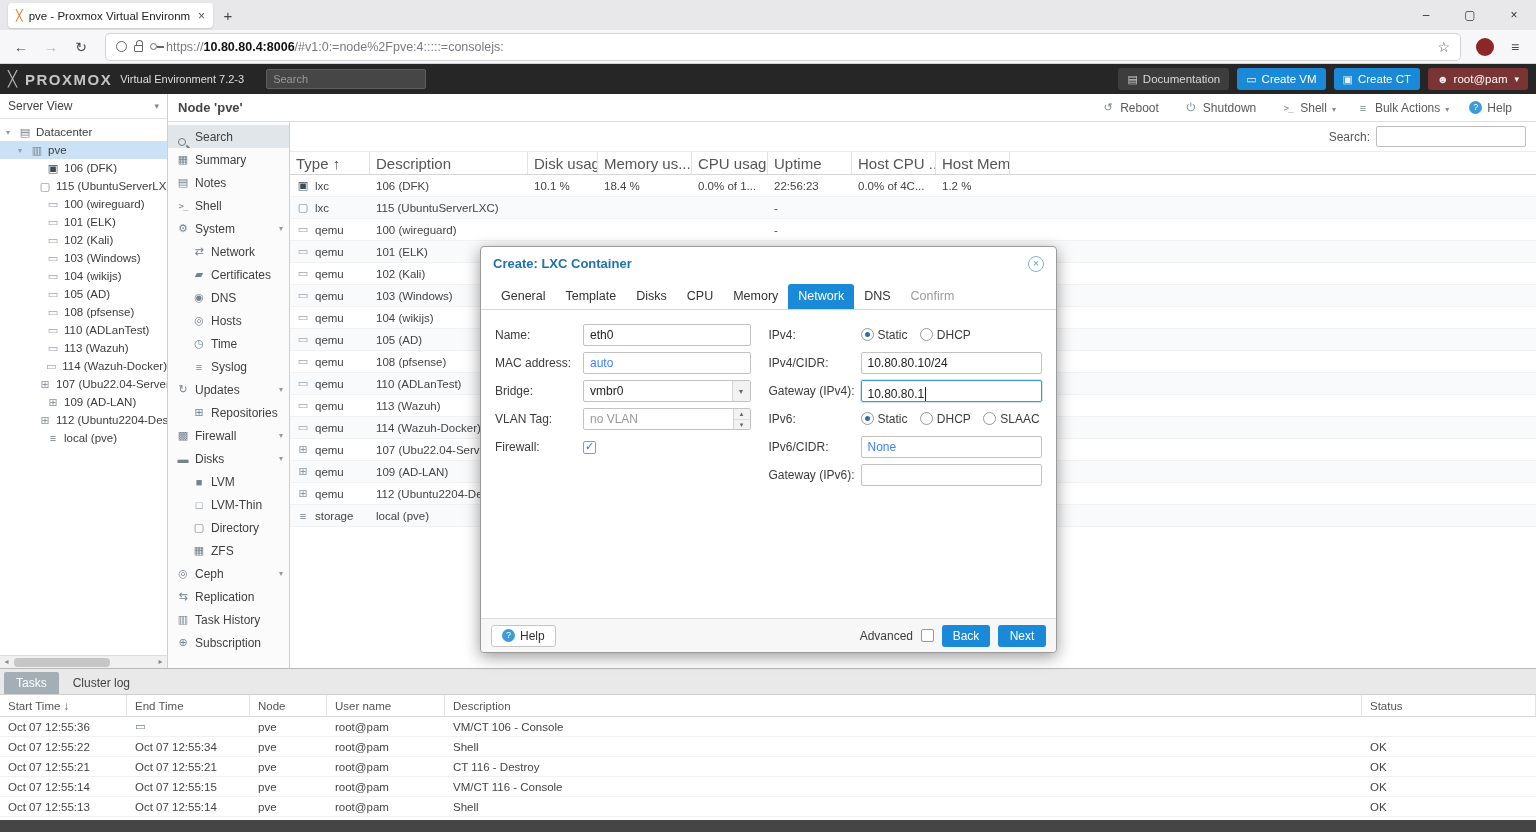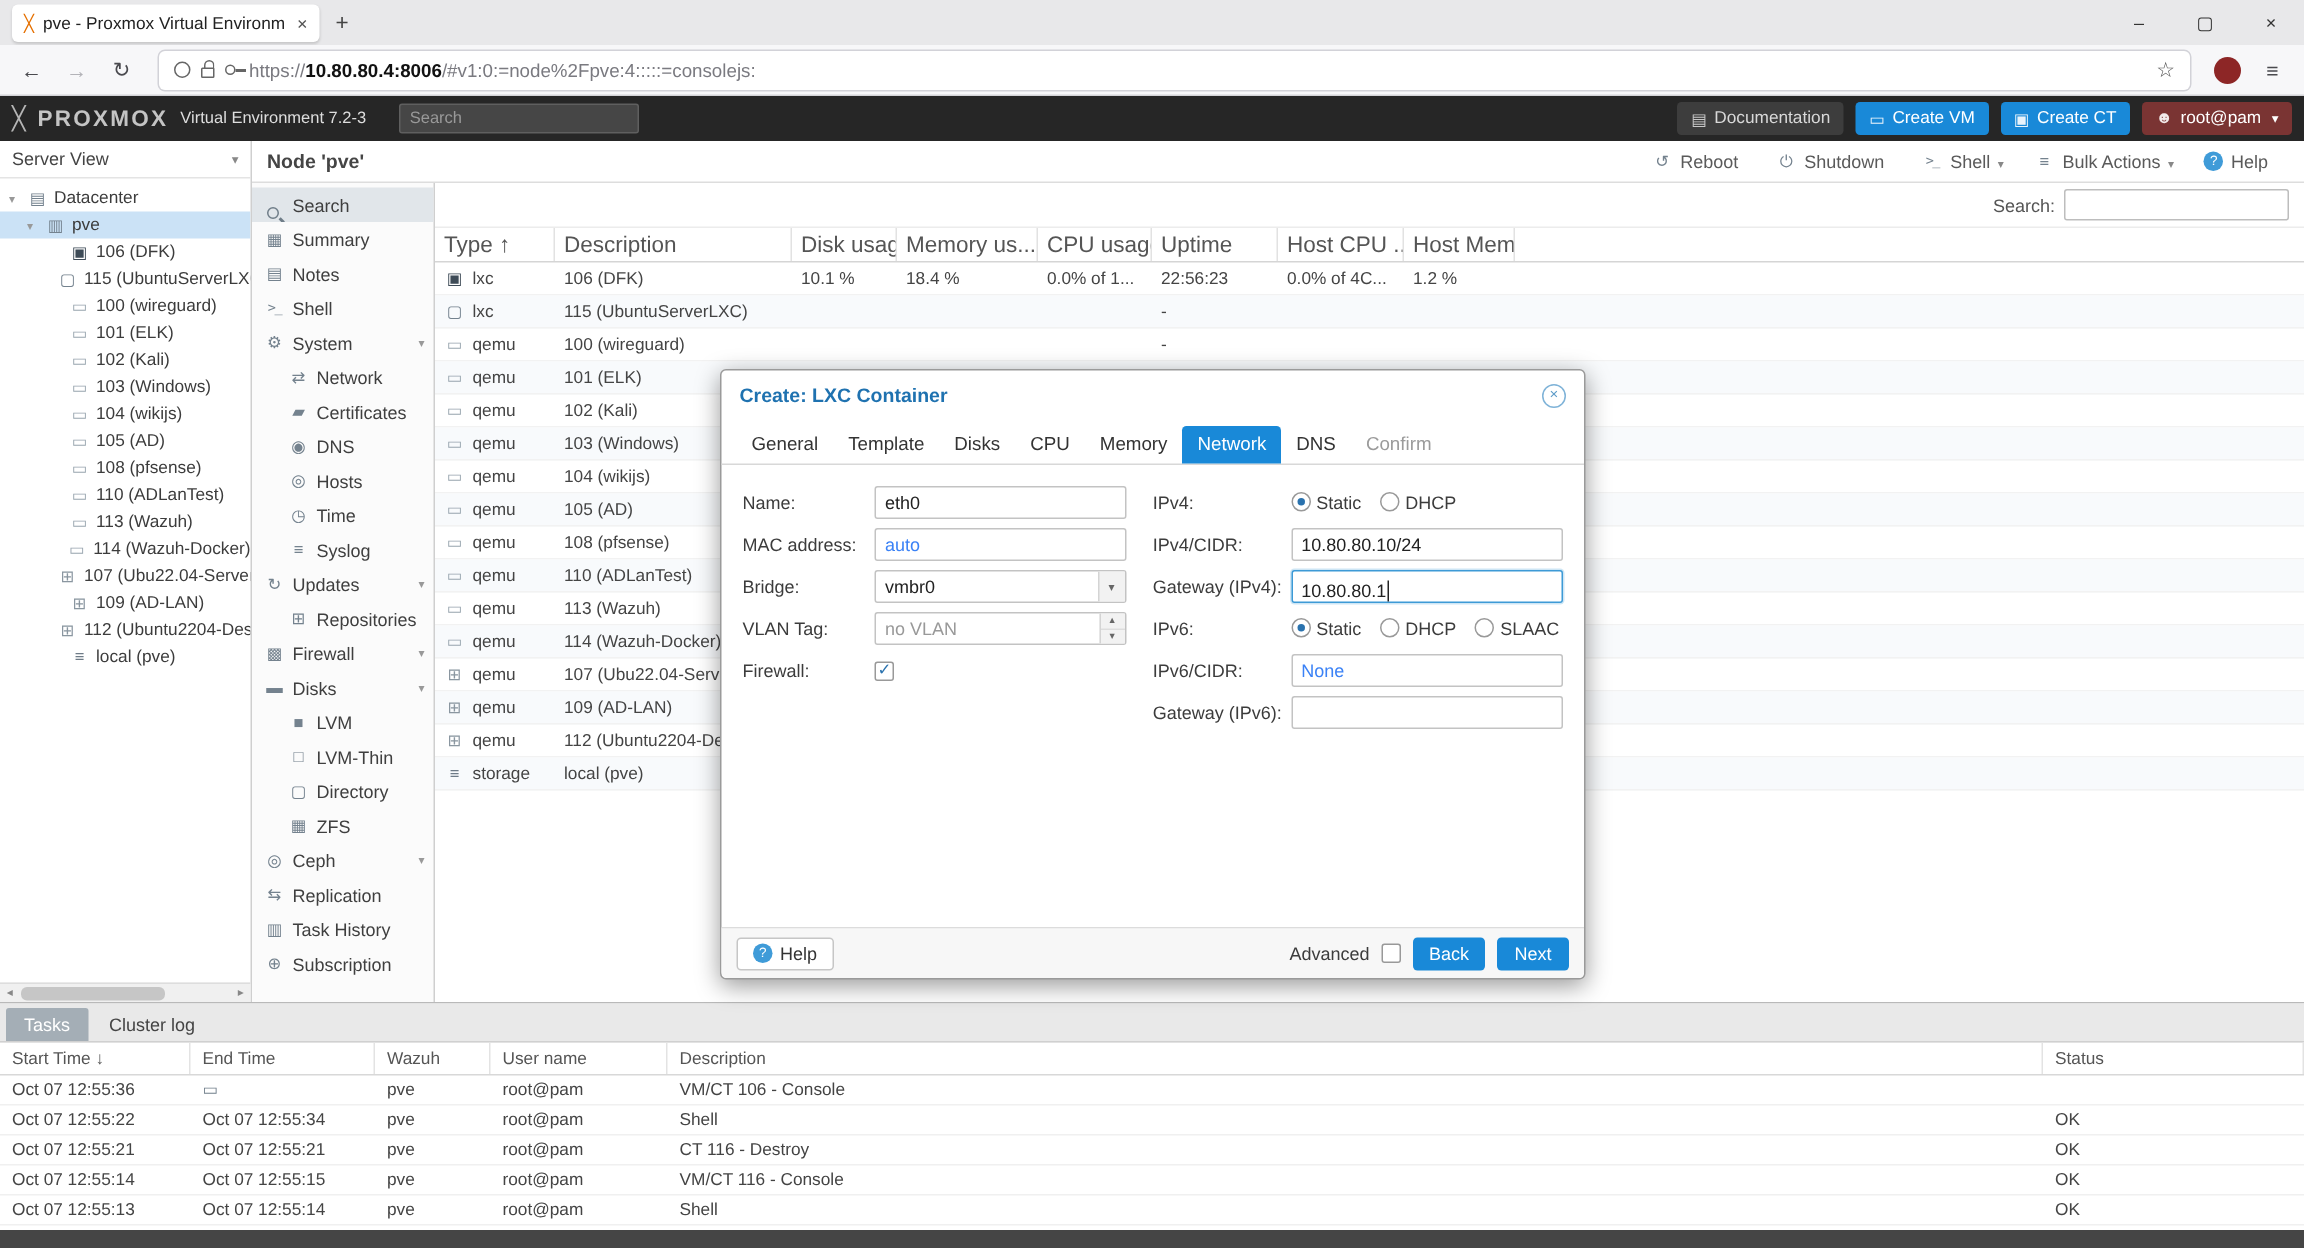--- a/index.html
+++ b/index.html
@@ -875,21 +875,21 @@
 <div id="bottom">
   <div class="ttabs">
 
   <span class="ttab" data-active="true">Tasks</span>
       <span class="ttab">Cluster log</span>
     </div>
   <div class="thead">
 
   <div class="tcol">Start Time ↓</div>
       <div class="tcol">End Time</div>
-      <div class="tcol">Wazuh</div>
+      <div class="tcol">Node</div>
       <div class="tcol">User name</div>
       <div class="tcol">Description</div>
       <div class="tcol">Status</div>
     </div>
   <div class="tbody">
 
       <div class="trow">
         <div class="tcell t-start">Oct 07 12:55:36</div>
         <div class="tcell t-end"><span></span><span class="icn" data-icon="console">▭</span></div>
         <div class="tcell t-node">pve</div>

